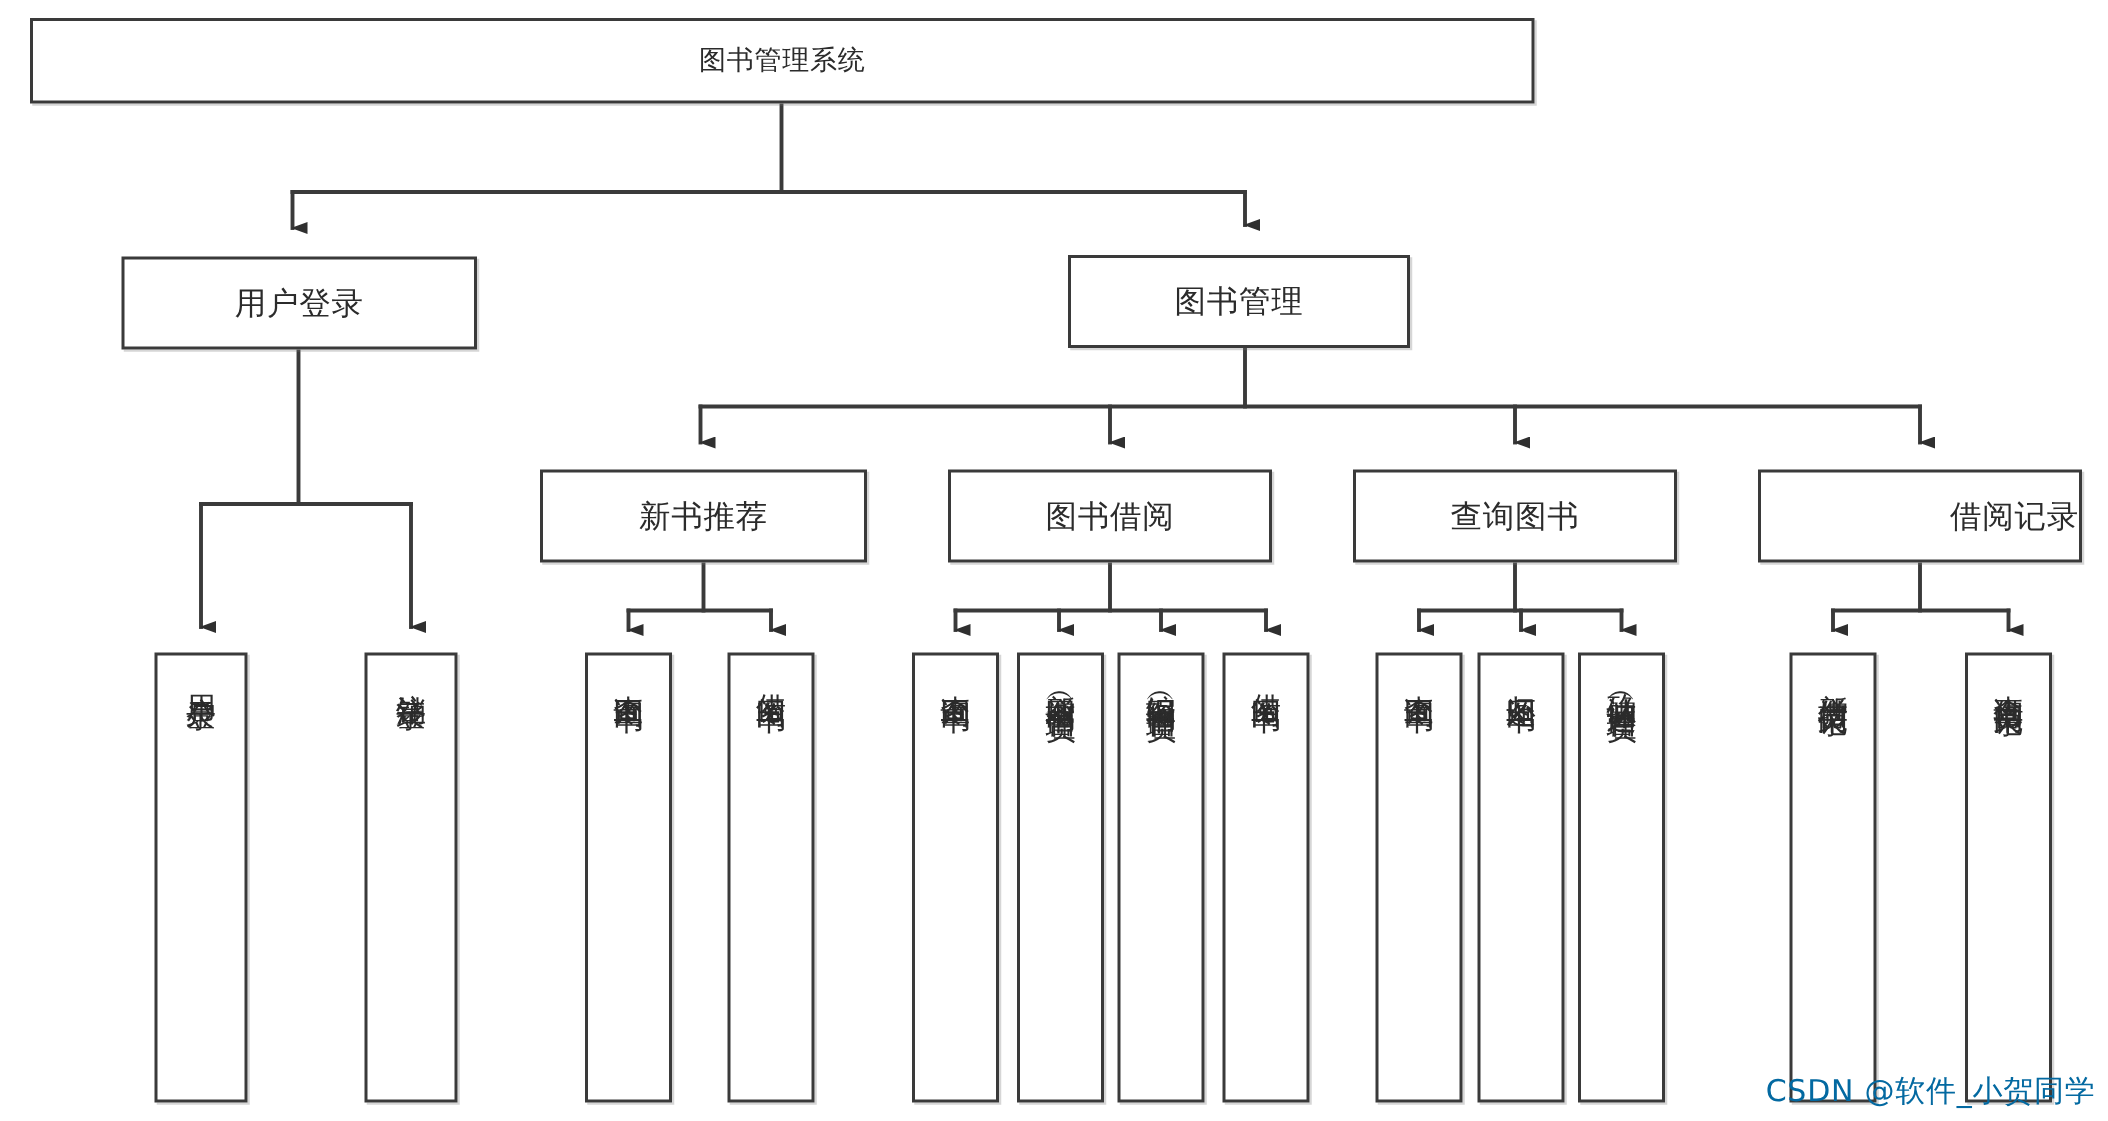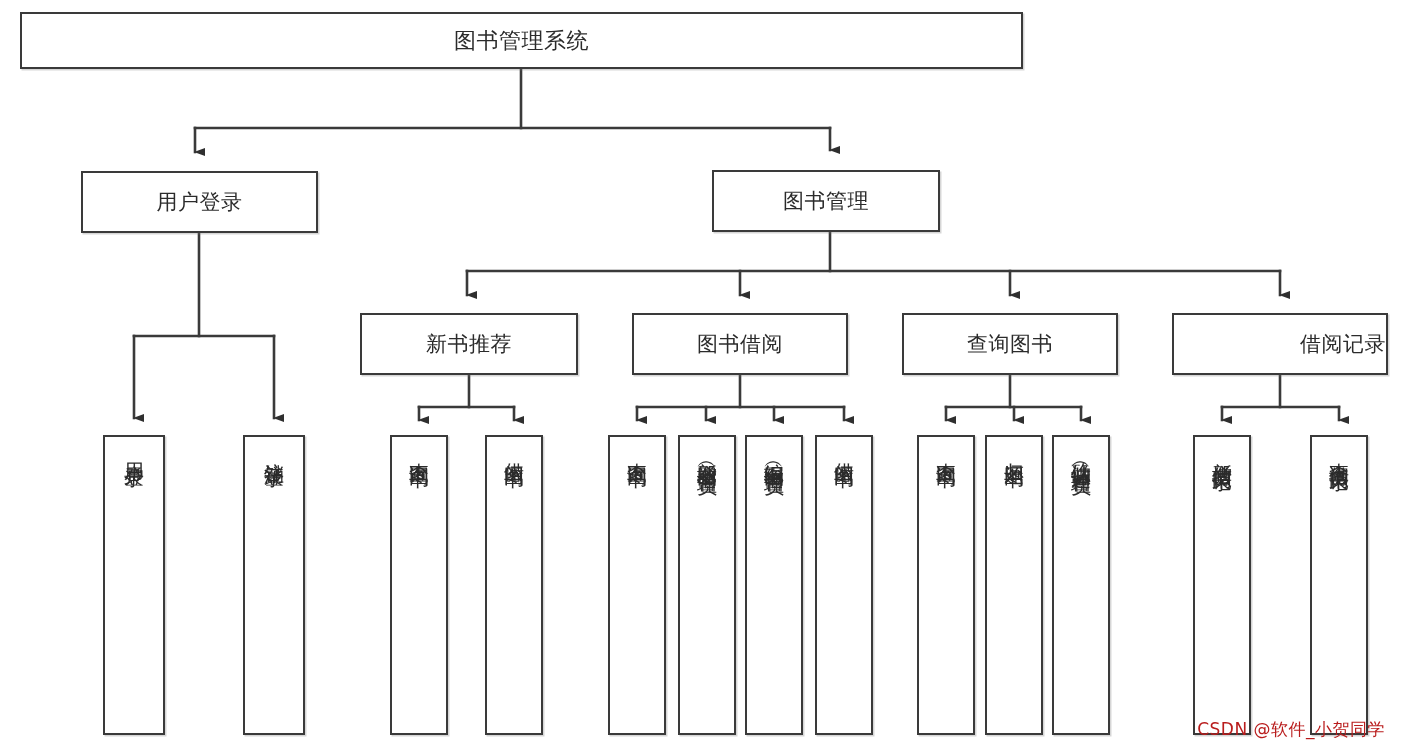--- a/index.html
+++ b/index.html
@@ -37,42 +37,42 @@
     box-shadow: 1.5px 1.5px 0 rgba(120,120,120,0.30);
   }
   .node-label {
     color: #2b2b2b;
     font-size: 21px;
     line-height: 1.18;
     letter-spacing: 0.5px;
     white-space: nowrap;
     text-align: center;
   }
-  .node.level-1 .node-label { font-size: 22px; }
+  .node.level-1 .node-label { font-size: 18px; }
   .node.level-2 .node-label { font-size: 21px; }
   .node.level-3 .node-label { font-size: 21px; }
   .node.leaf {
     align-items: flex-start;
     padding-top: 10px;
   }
   .node.leaf .node-label {
     writing-mode: vertical-rl;
     text-orientation: upright;
     font-size: 20px;
     line-height: 1.05;
     letter-spacing: 2px;
     white-space: normal;
     max-height: 290px;
   }
   #watermark {
     position: absolute;
-    right: 20px;
+    right: 8px;
     bottom: 6px;
-    color: #b91c1c;
-    font-size: 17px;
+    color: #0369a1;
+    font-size: 20px;
     letter-spacing: 0.5px;
     white-space: nowrap;
     user-select: none;
   }
 </style>
 </head>
 <body>
 
 <div id="diagram-root">
 

